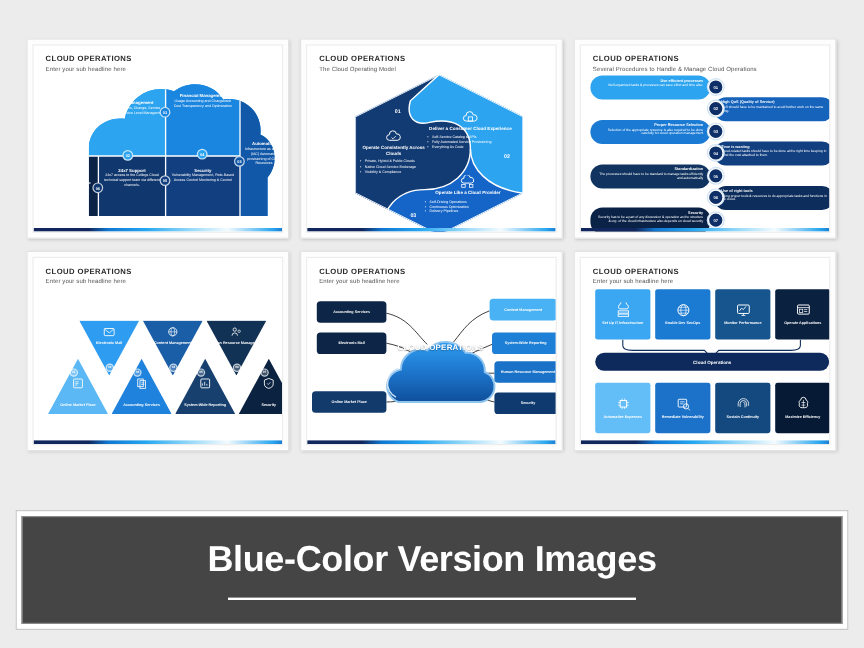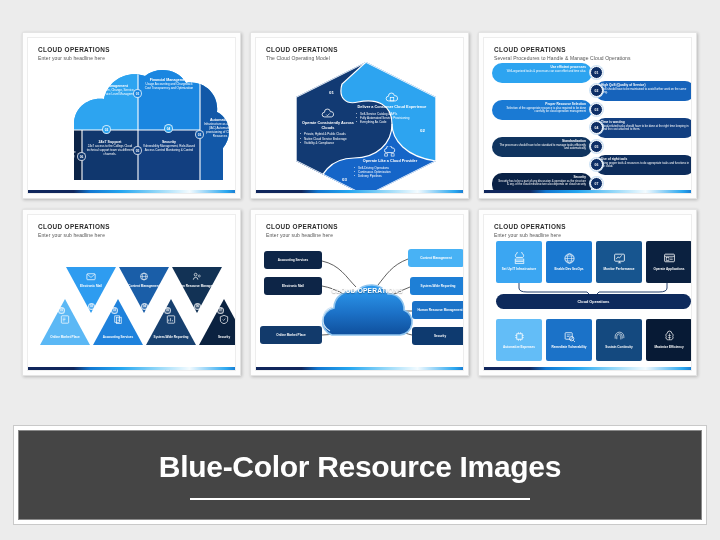--- a/index.html
+++ b/index.html
@@ -594,18 +594,18 @@
         </div>
 
         <div class="accent"></div>
       </div>
     </div>
 
   </div>
 
   <div class="banner">
     <div class="banner-in">
-      <div class="banner-txt">Blue-Color Resource Images</div>
+      <div class="banner-txt">Blue-Color Version Images</div>
       <div class="banner-rule"></div>
     </div>
   </div>
 
 </div>
 
 </body></html>

